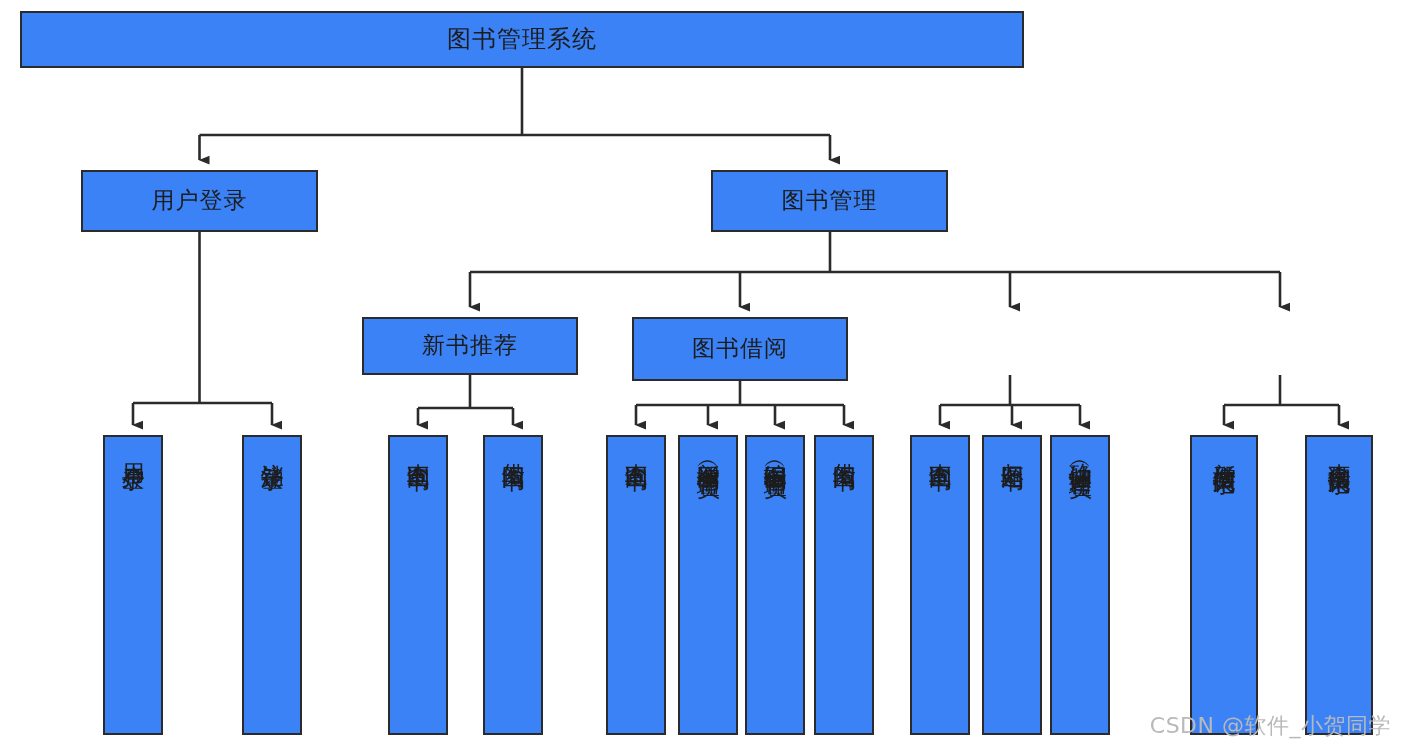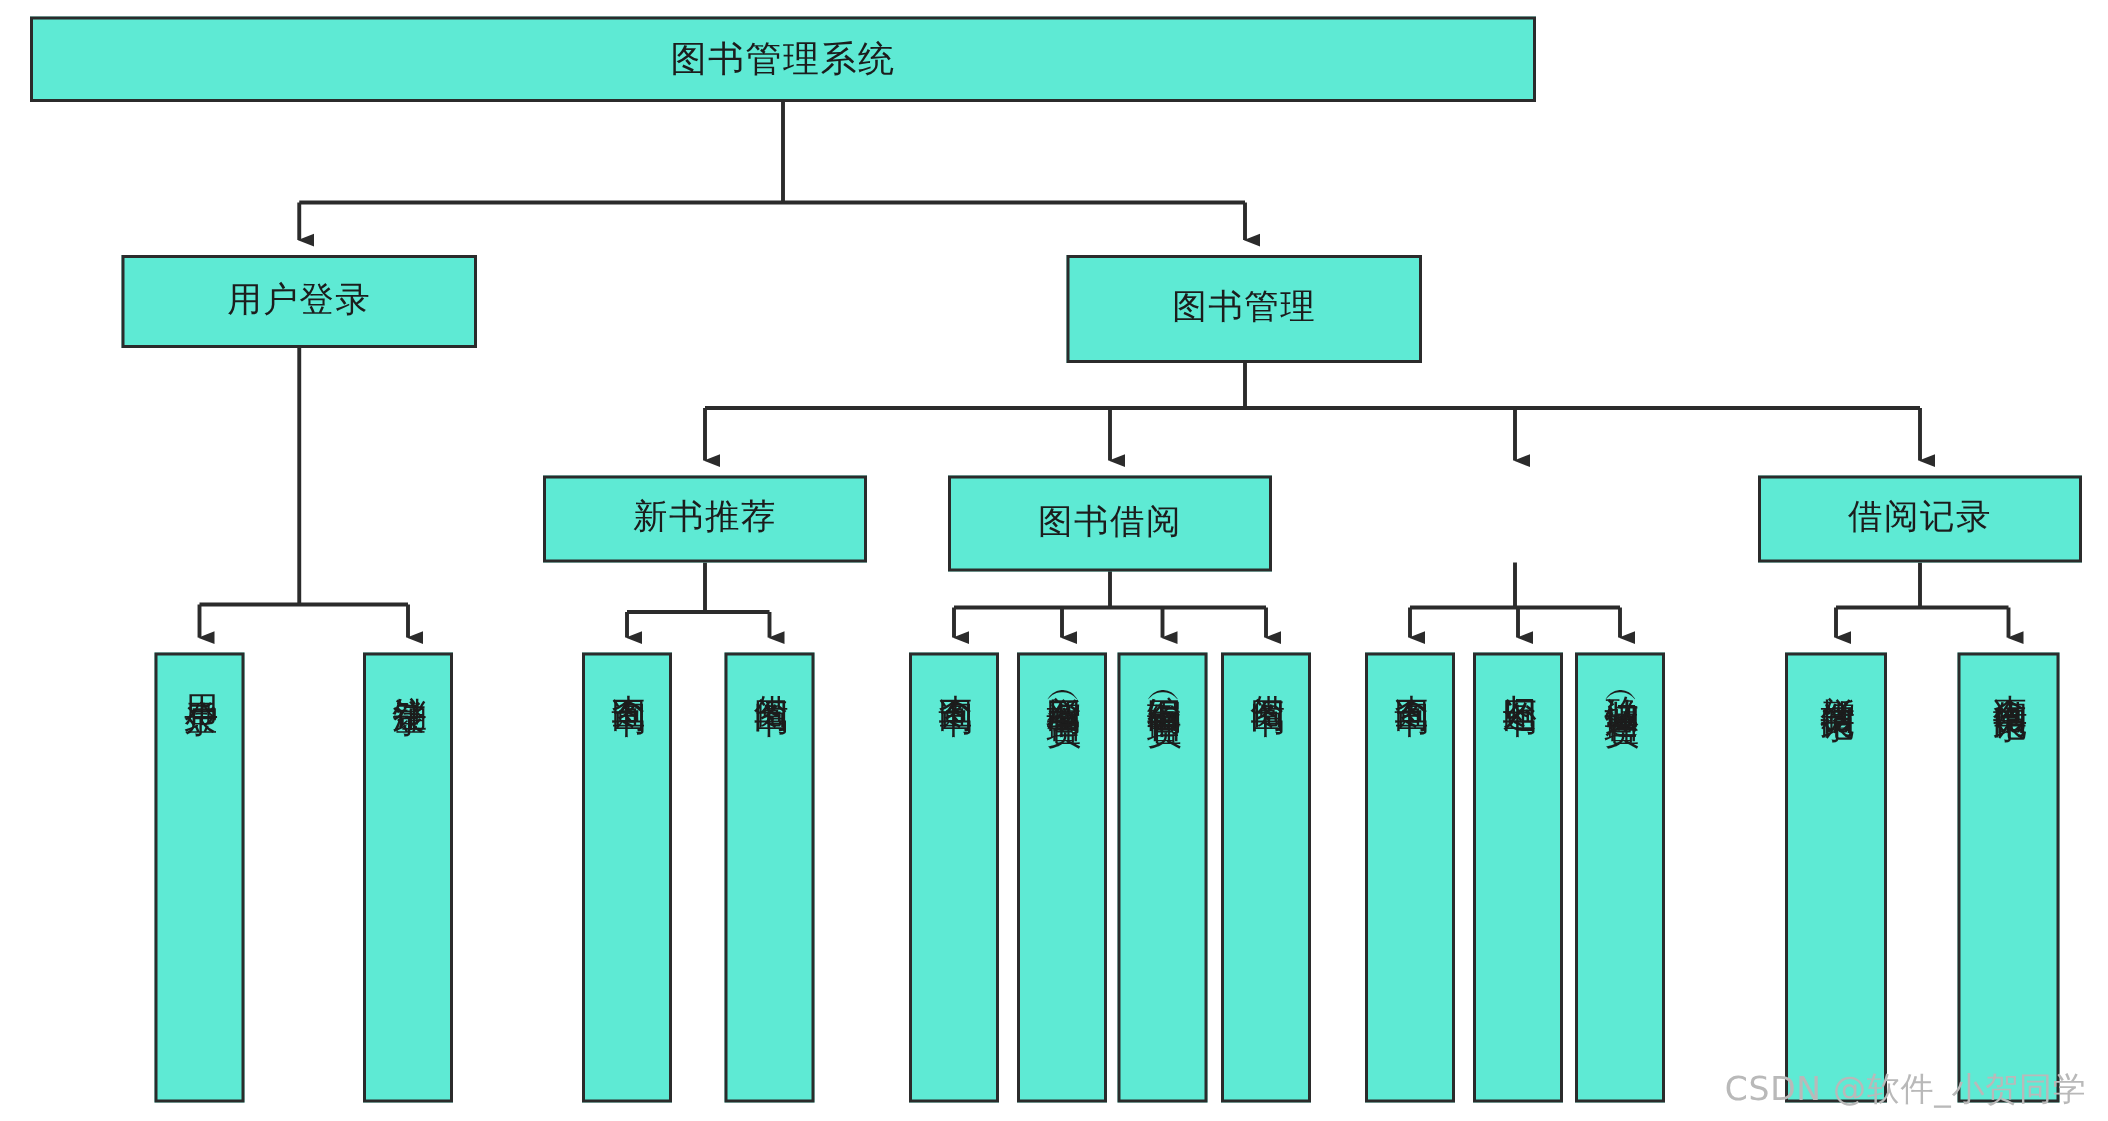--- a/index.html
+++ b/index.html
@@ -23,21 +23,21 @@
     left: 0;
     top: 0;
     width: 1405px;
     height: 747px;
     pointer-events: none;
   }
   .node {
     position: absolute;
     box-sizing: border-box;
     border: 2px solid #2b2b2b;
-    background: #5eead4;
+    background: #3b82f6;
     display: flex;
     align-items: center;
     justify-content: center;
     color: #1c1c1c;
     text-align: right;
   }
   
   .node.h {
     font-size: 23px;
     line-height: 1.1;
@@ -125,32 +125,29 @@
     </g>
   </svg>
 
   <div class="node h root" id="node-root" style="left: 20px; top: 11px; width: 1004px; height: 57px;">
     <span>图书管理系统</span>
   </div>
 
   <div class="node h" id="node-l1-0" style="left: 81px; top: 170px; width: 237px; height: 62px;">
     <span>用户登录</span>
   </div>
-  <div class="node h" id="node-l1-1" style="left: 711px; top: 170px; width: 237px; height: 72px;">
+  <div class="node h" id="node-l1-1" style="left: 711px; top: 170px; width: 237px; height: 62px;">
     <span>图书管理</span>
   </div>
 
   <div class="node h" id="node-l2-0" style="left: 362px; top: 317px; width: 216px; height: 58px;">
     <span>新书推荐</span>
   </div>
   <div class="node h" id="node-l2-1" style="left: 632px; top: 317px; width: 216px; height: 64px;">
     <span>图书借阅</span>
-  </div>
-  <div class="node h" id="node-l2-3" style="left: 1172px; top: 317px; width: 216px; height: 58px;">
-    <span>借阅记录</span>
   </div>
 
   <div class="node v" id="node-leaf-0" style="left: 103px; top: 435px; width: 60px; height: 300px;">
     <span class="vtext">用户登录</span>
   </div>
   <div class="node v" id="node-leaf-1" style="left: 242px; top: 435px; width: 60px; height: 300px;">
     <span class="vtext">注销登录</span>
   </div>
   <div class="node v" id="node-leaf-2" style="left: 388px; top: 435px; width: 60px; height: 300px;">
     <span class="vtext">查询图书</span>

